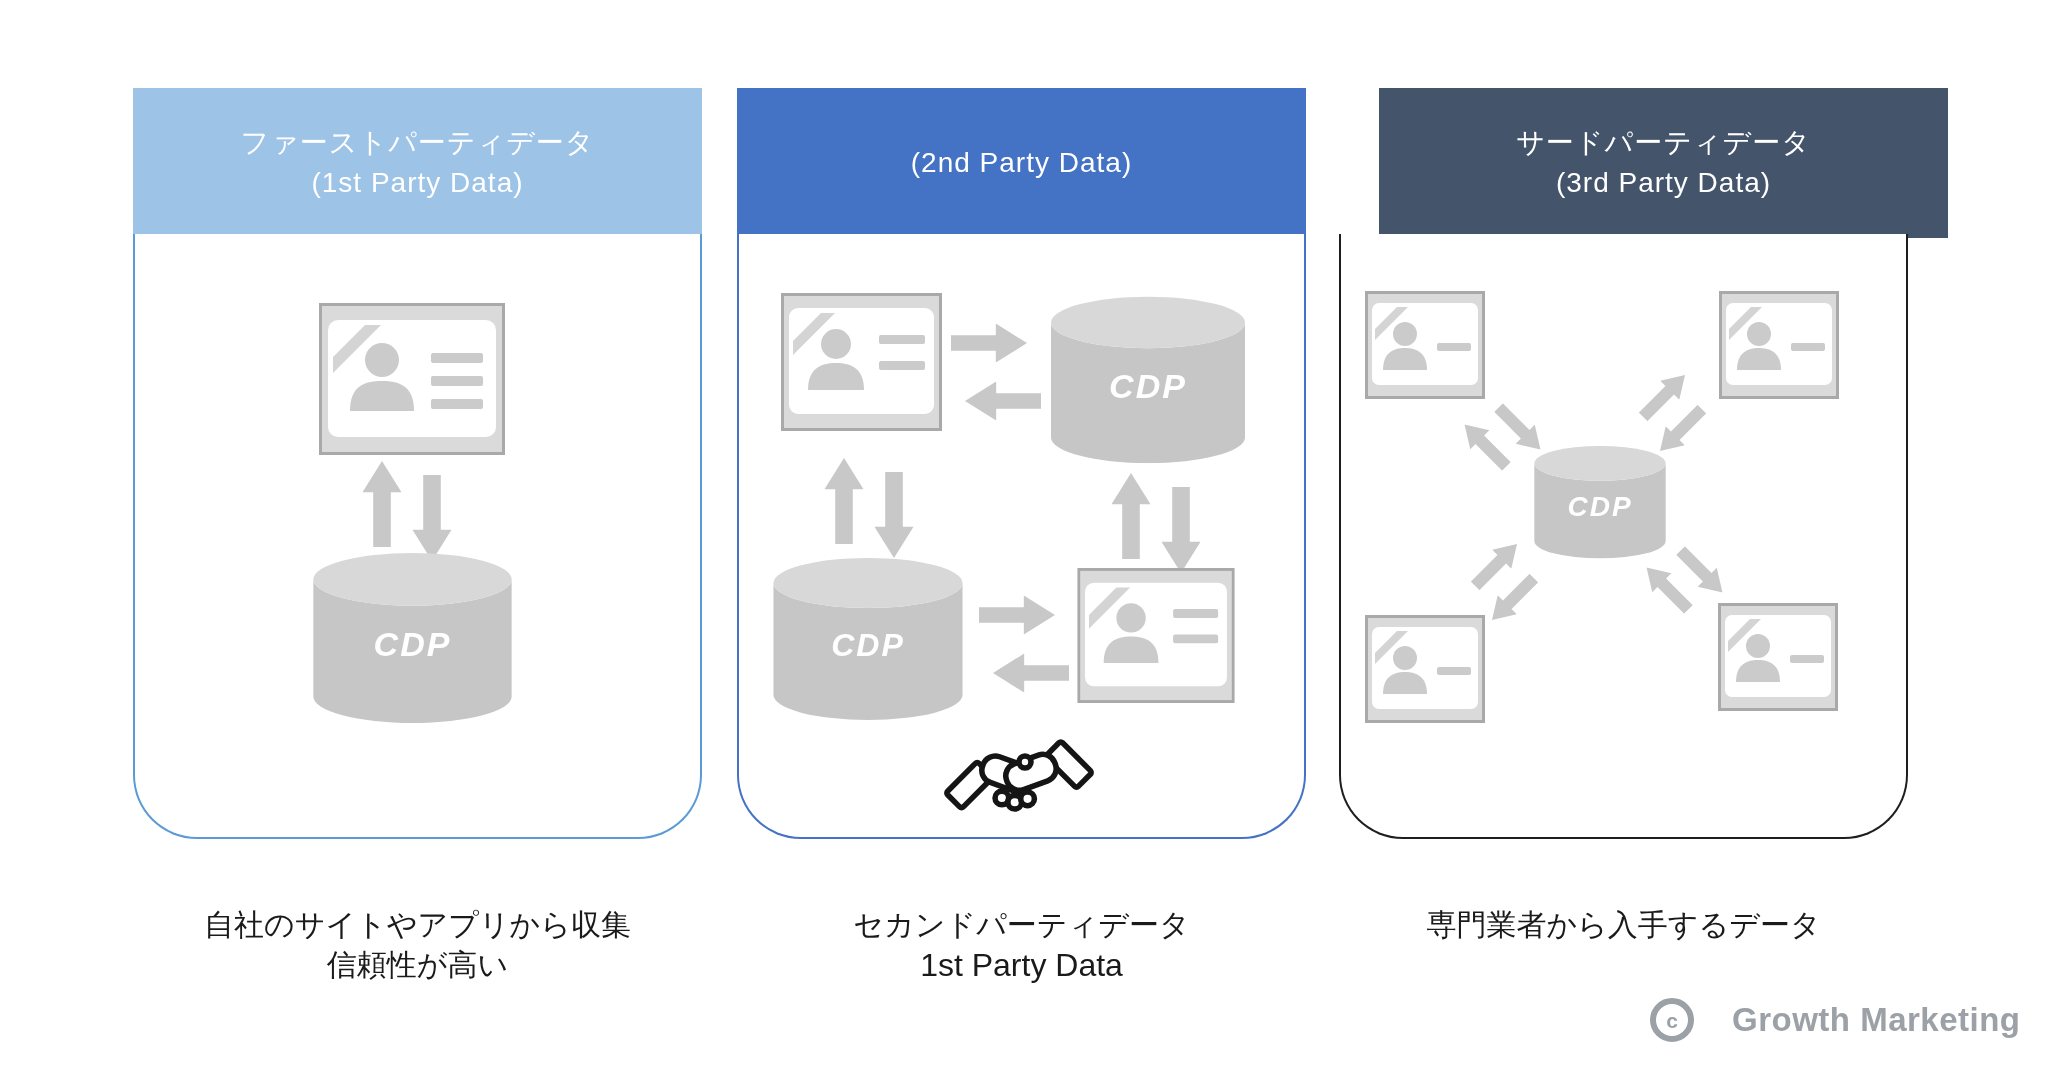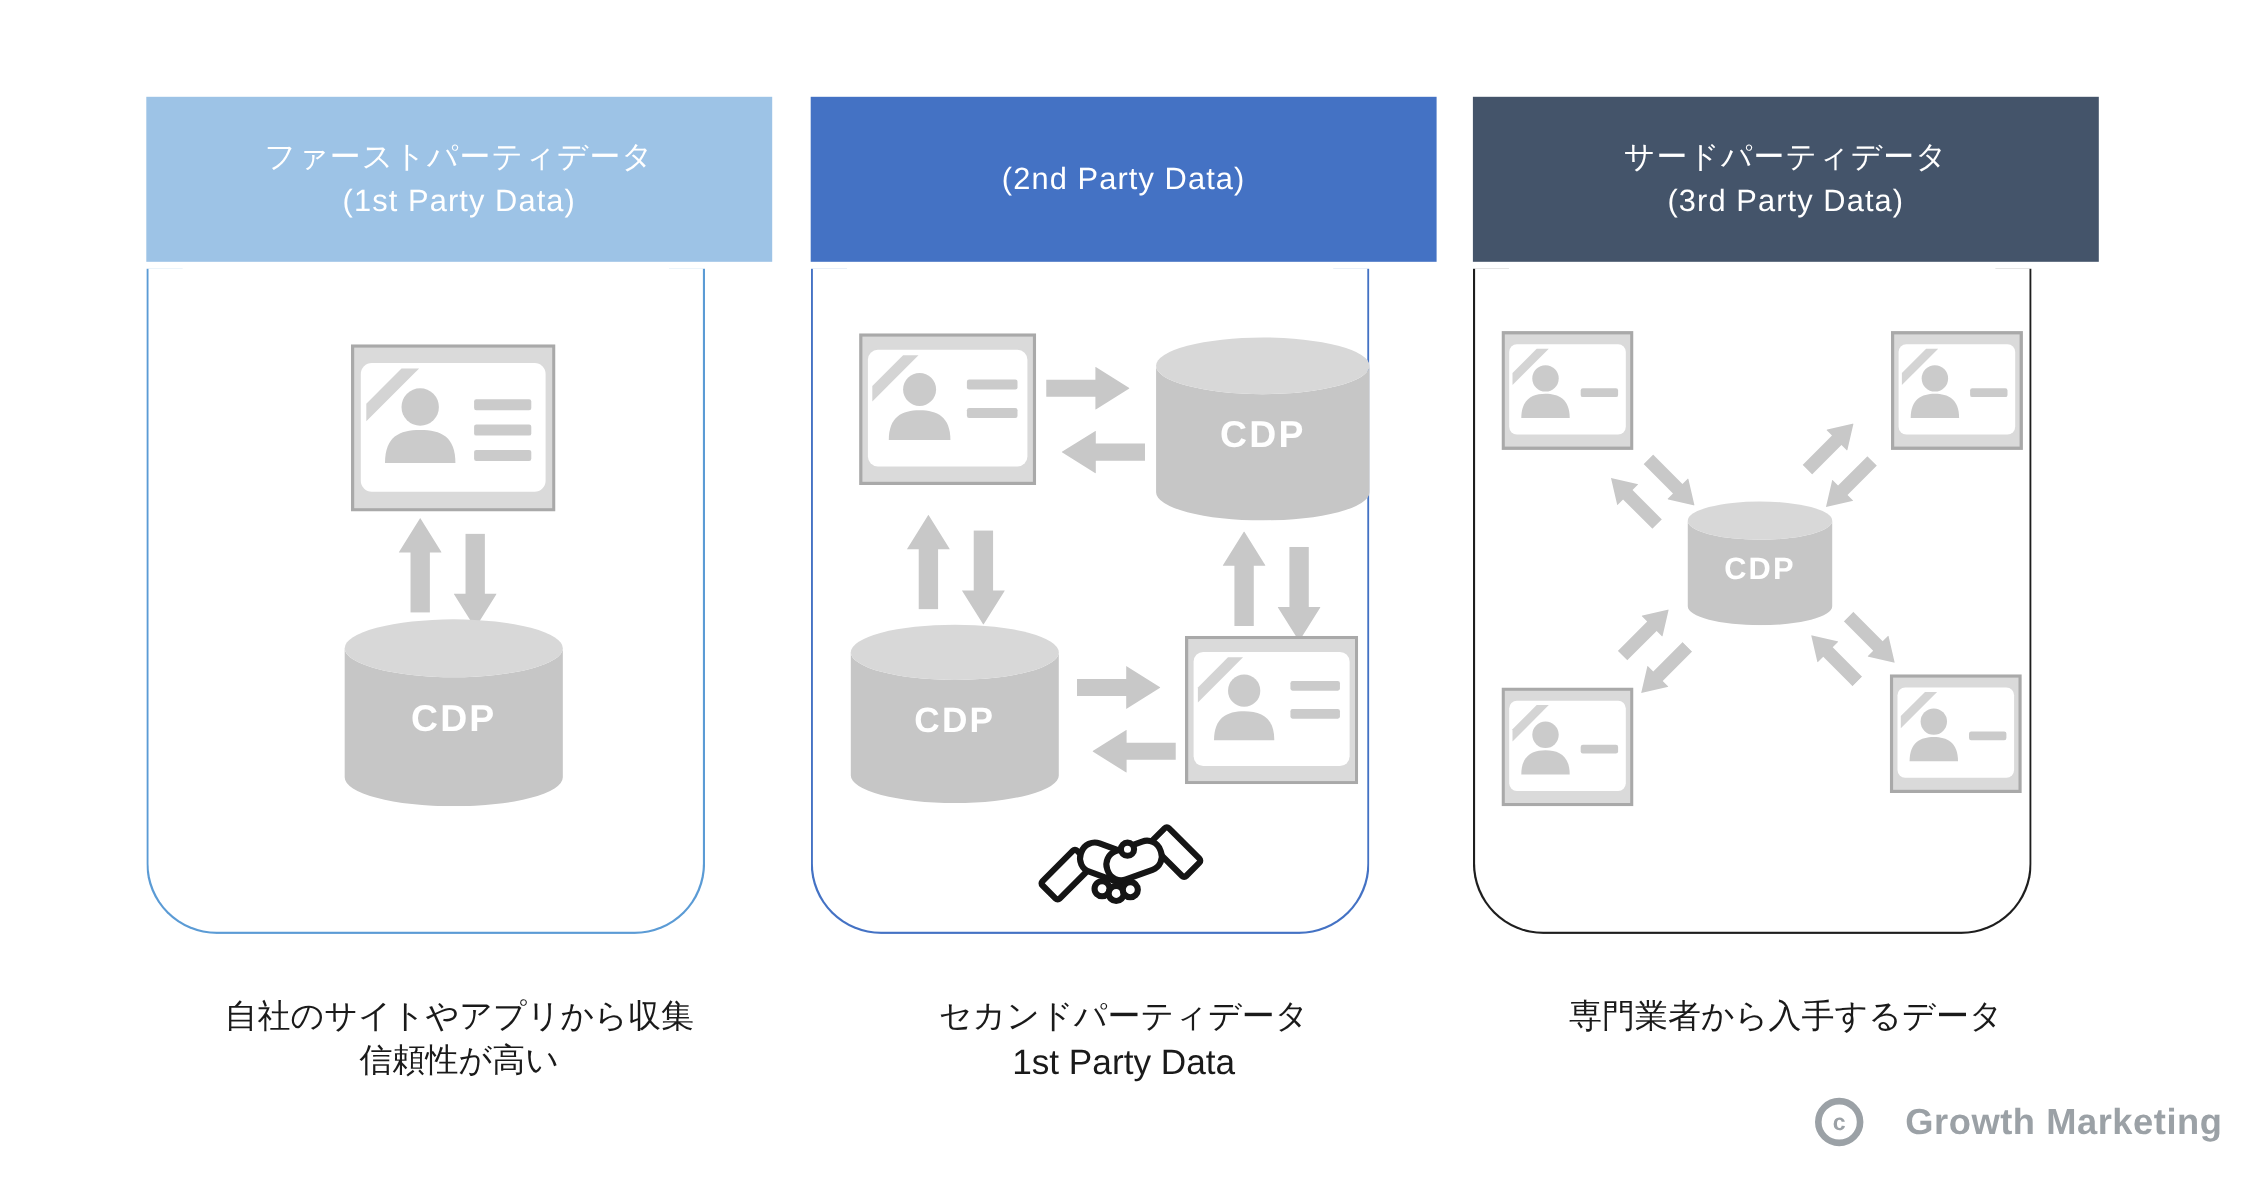--- a/index.html
+++ b/index.html
@@ -3,30 +3,30 @@
 <meta charset="utf-8">
 <style>
   html,body{margin:0;padding:0;background:#ffffff;}
   .canvas{position:relative;width:2048px;height:1075px;background:#ffffff;overflow:hidden;
           font-family:"Liberation Sans","DejaVu Sans",sans-serif;}
 
   
   .panel{position:absolute;top:88px;width:569px;height:755px;}
   .panel--1{left:133px;}
   .panel--2{left:737px;}
-  .panel--3{left:1339px;}
+  .panel--3{left:1339px;padding-left:40px;}
 
   .panel-header{height:150px;display:flex;flex-direction:column;justify-content:center;
                 color:#ffffff;font-weight:400;font-size:28px;line-height:40px;letter-spacing:1px;text-align:center;}
   .panel--1 .panel-header{background:#9DC3E6;}
   .panel--2 .panel-header{background:#4472C4;}
   .panel--3 .panel-header{background:#44546A;}
 
-  .panel-body{position:absolute;top:156px;left:0;width:508px;height:605px;box-sizing:border-box;
-              border:2px solid;border-top:none;border-radius:0 0 64px 64px;background:#ffffff;}
+  .panel-body{position:absolute;top:146px;left:0;width:569px;height:605px;box-sizing:border-box;
+              border:2px solid;border-top:none;border-radius:0 0 64px 64px;background:#ffffff;font-style:italic;}
   .panel--1 .panel-body{border-color:#5B9BD5;}
   .panel--2 .panel-body{border-color:#4472C4;}
   .panel--3 .panel-body{border-color:#1E1E1E;}
   .cyl{position:absolute;}
   .cyl svg{width:100%;height:100%;display:block;}
   .cyl .cdp-label{position:absolute;left:0;right:0;top:54%;transform:translateY(-50%);
                   text-align:center;color:#ffffff;font-weight:700;letter-spacing:2px;}
   .cdp-34{font-size:34px;} .cdp-32{font-size:32px;} .cdp-28{font-size:28px;}
 
   .card{position:absolute;}

